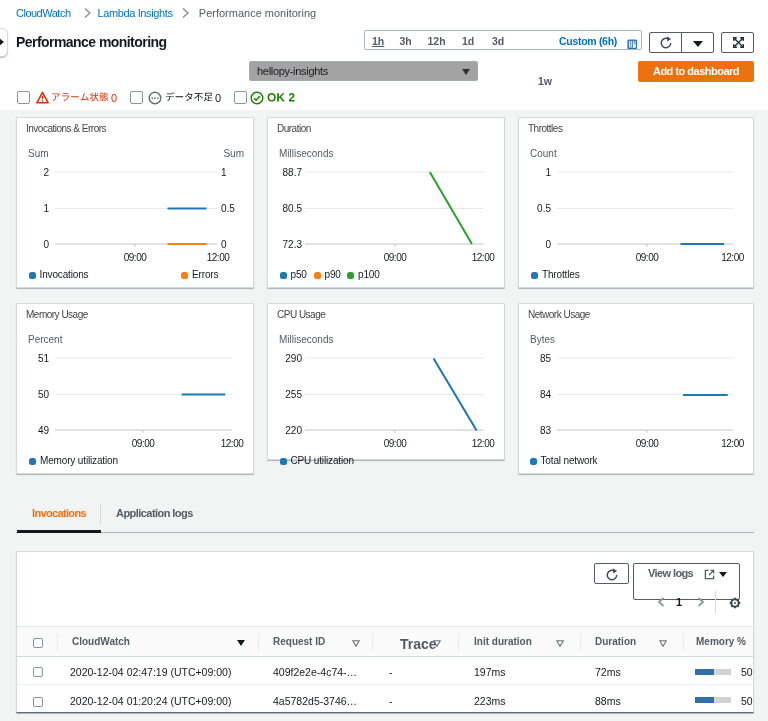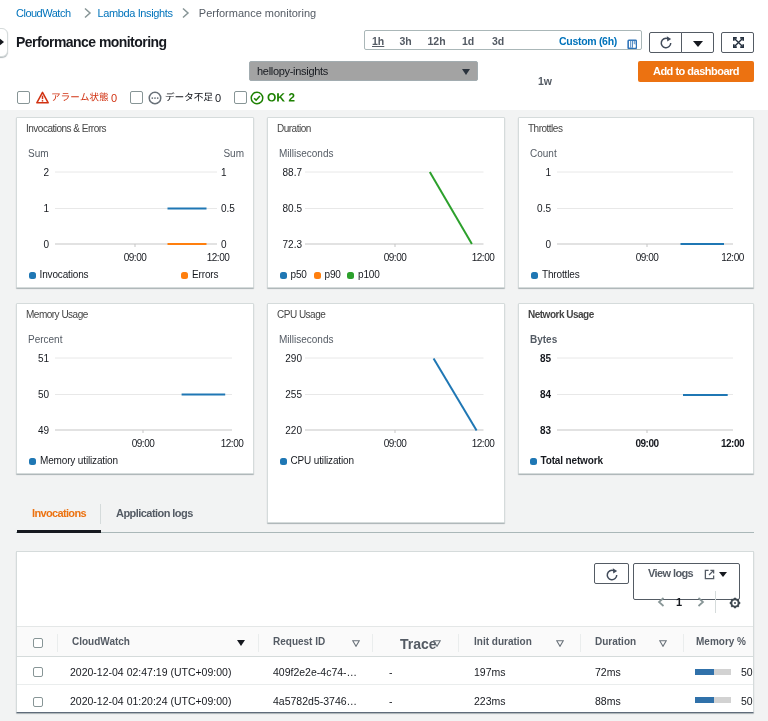--- a/index.html
+++ b/index.html
@@ -199,38 +199,38 @@
         <line x1="126" y1="126" x2="126" y2="129" stroke="#c5c5c5" stroke-width="1"></line>
         <text x="32" y="57.5" font-size="10" fill="#16191f" text-anchor="end">51</text>
         <text x="32" y="94.0" font-size="10" fill="#16191f" text-anchor="end">50</text>
         <text x="32" y="129.5" font-size="10" fill="#16191f" text-anchor="end">49</text>
         <line x1="164.6" y1="90.5" x2="208.2" y2="90.5" stroke="#1f77b4" stroke-width="2"></line>
         <text x="126" y="143" font-size="10" letter-spacing="-0.5" fill="#16191f" text-anchor="middle">09:00</text>
         <text x="215" y="143" font-size="10" letter-spacing="-0.5" fill="#16191f" text-anchor="middle">12:00</text>
       </svg>
   <span class="leg" style="left:12px; top:151px;"><span class="lsq" style="background:#1f77b4;"></span>Memory utilization</span>
 </div>
-<div class="card" style="left:267px; top:303px; width:238px; height:220px;">
+<div class="card" style="left:267px; top:303px; width:238px; height:157px;">
   <div class="ctitle">CPU Usage</div>
   <div class="unit" style="left:11px; top:30px;">Milliseconds</div>
   <svg class="abs" style="left:0;top:0;" width="238" height="171" viewBox="0 0 238 171">
         <line x1="37" y1="54" x2="215.5" y2="54" stroke="#e8e8e8" stroke-width="1"></line>
         <line x1="37" y1="90.5" x2="215.5" y2="90.5" stroke="#e8e8e8" stroke-width="1"></line>
         <line x1="37" y1="126" x2="215.5" y2="126" stroke="#c5c5c5" stroke-width="1"></line>
         <line x1="127" y1="126" x2="127" y2="129" stroke="#c5c5c5" stroke-width="1"></line>
         <text x="34" y="57.5" font-size="10" fill="#16191f" text-anchor="end">290</text>
         <text x="34" y="94.0" font-size="10" fill="#16191f" text-anchor="end">255</text>
         <text x="34" y="129.5" font-size="10" fill="#16191f" text-anchor="end">220</text>
         <line x1="165.6" y1="54.5" x2="208.6" y2="126.5" stroke="#1f77b4" stroke-width="2"></line>
         <text x="127" y="143" font-size="10" letter-spacing="-0.5" fill="#16191f" text-anchor="middle">09:00</text>
         <text x="215" y="143" font-size="10" letter-spacing="-0.5" fill="#16191f" text-anchor="middle">12:00</text>
       </svg>
   <span class="leg" style="left:11.5px; top:151px;"><span class="lsq" style="background:#1f77b4;"></span>CPU utilization</span>
 </div>
-<div class="card" style="left:518px; top:303px; width:236px; height:171px;font-weight:bold;">
+<div class="card" style="left:518px; top:303px; width:236px; height:171px;">
   <div class="ctitle">Network Usage</div>
   <div class="unit" style="left:11px; top:30px;">Bytes</div>
   <svg class="abs" style="left:0;top:0;" width="236" height="171" viewBox="0 0 236 171">
         <line x1="38" y1="54" x2="214" y2="54" stroke="#e8e8e8" stroke-width="1"></line>
         <line x1="38" y1="90.5" x2="214" y2="90.5" stroke="#e8e8e8" stroke-width="1"></line>
         <line x1="38" y1="126" x2="214" y2="126" stroke="#c5c5c5" stroke-width="1"></line>
         <line x1="128" y1="126" x2="128" y2="129" stroke="#c5c5c5" stroke-width="1"></line>
         <text x="32" y="57.5" font-size="10" fill="#16191f" text-anchor="end">85</text>
         <text x="32" y="94.0" font-size="10" fill="#16191f" text-anchor="end">84</text>
         <text x="32" y="129.5" font-size="10" fill="#16191f" text-anchor="end">83</text>

